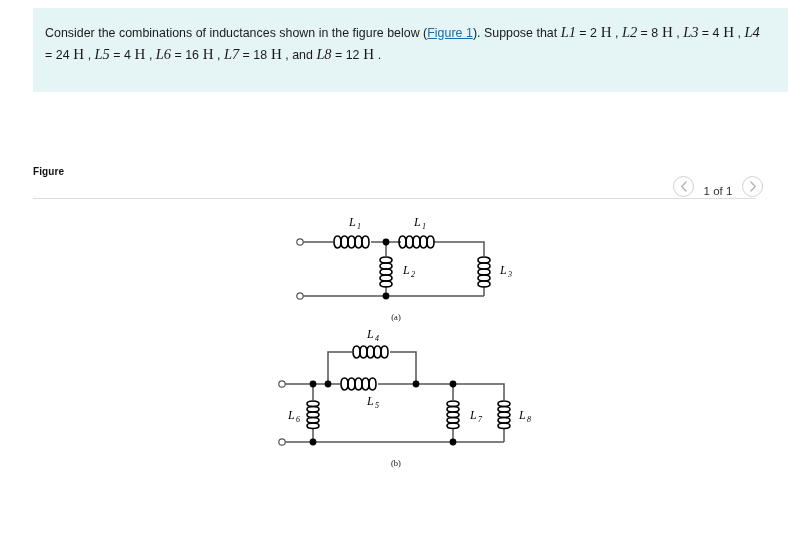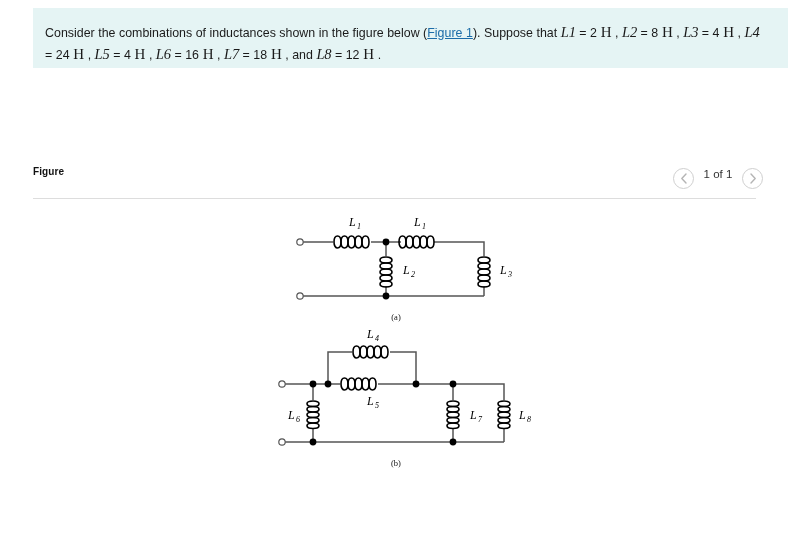--- a/index.html
+++ b/index.html
@@ -14,21 +14,21 @@
     font-family: "Liberation Sans", sans-serif;
     overflow: hidden;
   }
 
   
   #question-banner {
     position: absolute;
     left: 33px;
     top: 8px;
     right: 0px;
-    height: 60px;
+    height: 84px;
     background: #e5f4f4;
     box-sizing: border-box;
     padding: 14px 18px 0 12px;
   }
   #question-text {
     font-family: "Liberation Sans", sans-serif;
     font-size: 12.4px;
     line-height: 21px;
     color: #1a1a1a;
     letter-spacing: 0.02px;
@@ -66,23 +66,23 @@
     top: 2px;
     font-family: "Liberation Sans", sans-serif;
     font-weight: bold;
     font-size: 10px;
     color: #111111;
     letter-spacing: 0.1px;
   }
   #figure-nav {
     position: absolute;
     right: 15px;
-    top: 4px;
+    top: 12px;
     display: flex;
-    align-items: flex-start;
+    align-items: flex-end;
     gap: 9px;
   }
   .nav-circle {
     width: 21px;
     height: 21px;
     border-radius: 50%;
     border: 1px solid #cfcfcf;
     display: flex;
     align-items: center;
     justify-content: center;

